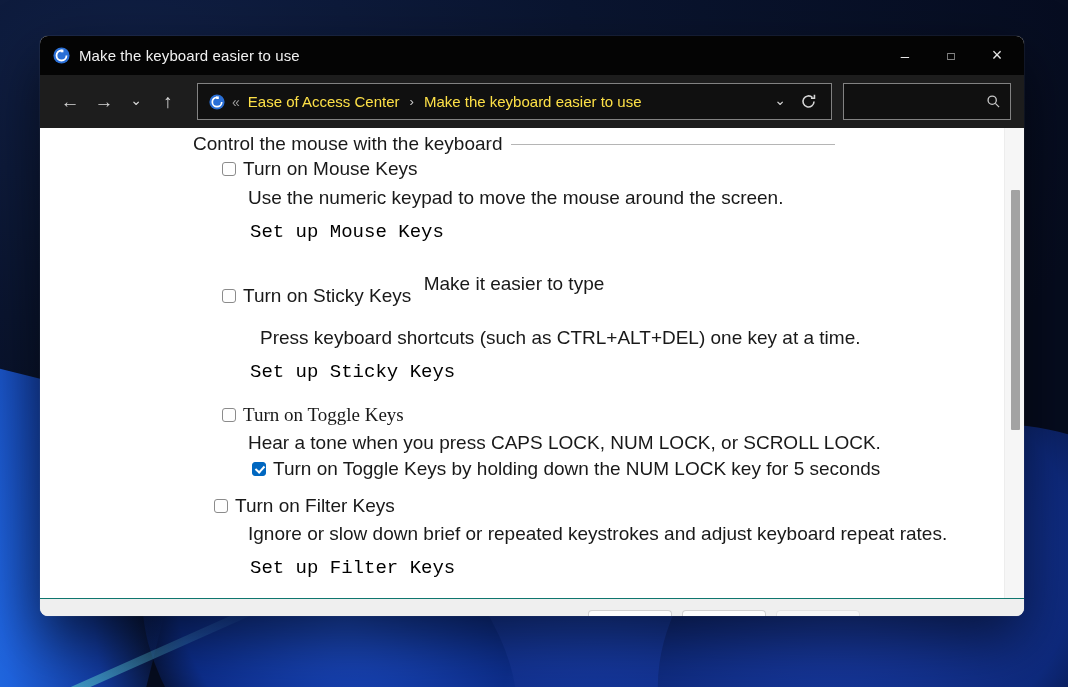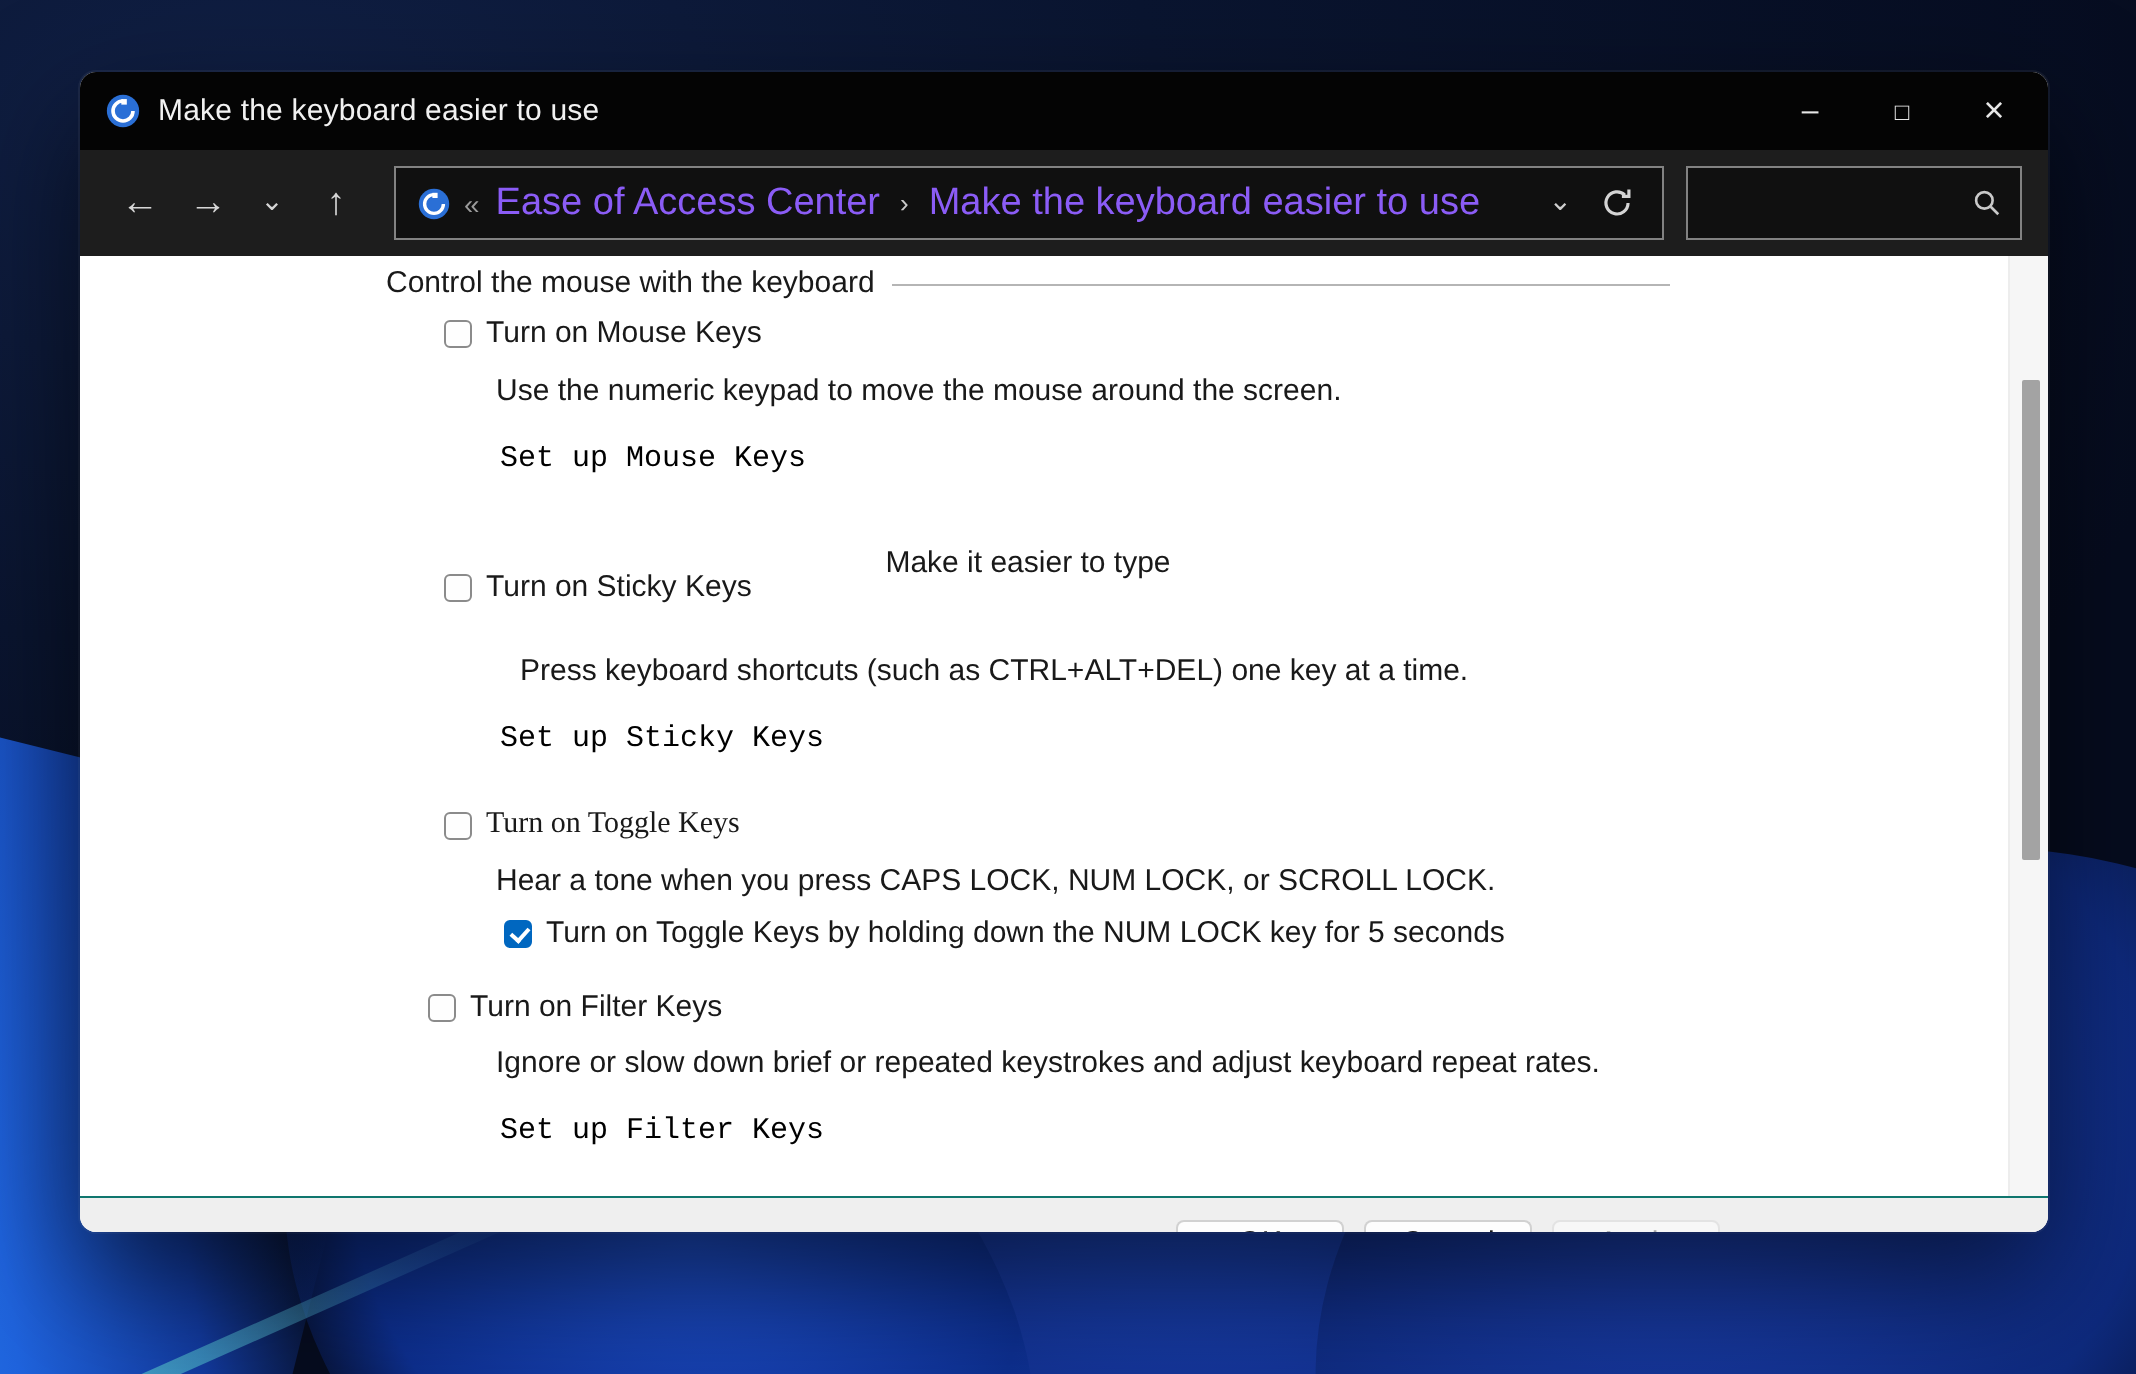--- a/index.html
+++ b/index.html
@@ -46,33 +46,33 @@
 
   
   .navbar{height:53px;background:#1d1d1d;display:flex;align-items:center;padding:0 13px;}
   .nav-ico{color:#d6d6d6;text-align:center;flex:0 0 auto;}
   .nav-back,.nav-fwd,.nav-up{font-size:19px;width:34px;}
   .nav-recent{font-size:14px;width:30px;margin-top:-3px;}
   .addressbar{flex:1;height:35px;margin-left:12px;border:1px solid #828282;background:#101010;
     display:flex;align-items:center;padding:0 8px;min-width:0;}
   .ab-icon{width:16px;height:16px;flex:0 0 auto;margin:0 7px 0 3px;}
   .ab-chevrons{color:#9b9b9b;font-size:14px;margin-right:8px;}
-  .crumb{color:#8b5cf6;font-size:19px;white-space:nowrap;}
+  .crumb{color:#fde047;font-size:15px;white-space:nowrap;}
   .crumb-sep{color:#c9c9c9;font-size:13px;margin:0 10px;}
   .ab-spacer{flex:1;}
   .ab-drop{color:#cfcfcf;font-size:14px;margin:0 14px 4px 0;}
   .ab-refresh{width:17px;height:17px;margin-right:6px;flex:0 0 auto;}
   .searchbox{width:166px;height:35px;margin-left:11px;border:1px solid #828282;background:#101010;
     display:flex;align-items:center;flex:0 0 auto;}
   .search-input{flex:1;background:transparent;border:none;outline:none;color:#e4e4e4;
     font-size:14px;padding:0 6px;min-width:0;font-family:"Liberation Sans",sans-serif;}
   .search-ico{width:15px;height:15px;margin-right:9px;flex:0 0 auto;}
 
   
-  .content{position:relative;height:470px;background:#ffffff;color:#191919;font-size:15px;}
+  .content{position:relative;height:470px;background:#ffffff;color:#191919;font-size:19px;}
   .group-header{position:absolute;display:flex;align-items:center;gap:9px;width:642px;}
   .group-header .rule{flex:1;height:1px;background:#b5b5b5;margin-top:1px;}
   .cb-row{position:absolute;display:flex;align-items:center;gap:7px;cursor:default;}
   .cb{width:14px;height:14px;border:1px solid #8b8b8b;border-radius:3px;background:#fefefe;
       box-sizing:border-box;position:relative;flex:0 0 auto;}
   .cb.checked{background:#0067c0;border-color:#0067c0;}
   .cb.checked::after{content:"";position:absolute;left:3.5px;top:1px;width:4px;height:7px;
       border:solid #ffffff;border-width:0 2px 2px 0;transform:rotate(42deg);}
   .desc{position:absolute;color:#191919;}
   .cplink{position:absolute;color:#000000;cursor:pointer;text-decoration:none;font-family:Liberation Mono, monospace;}

